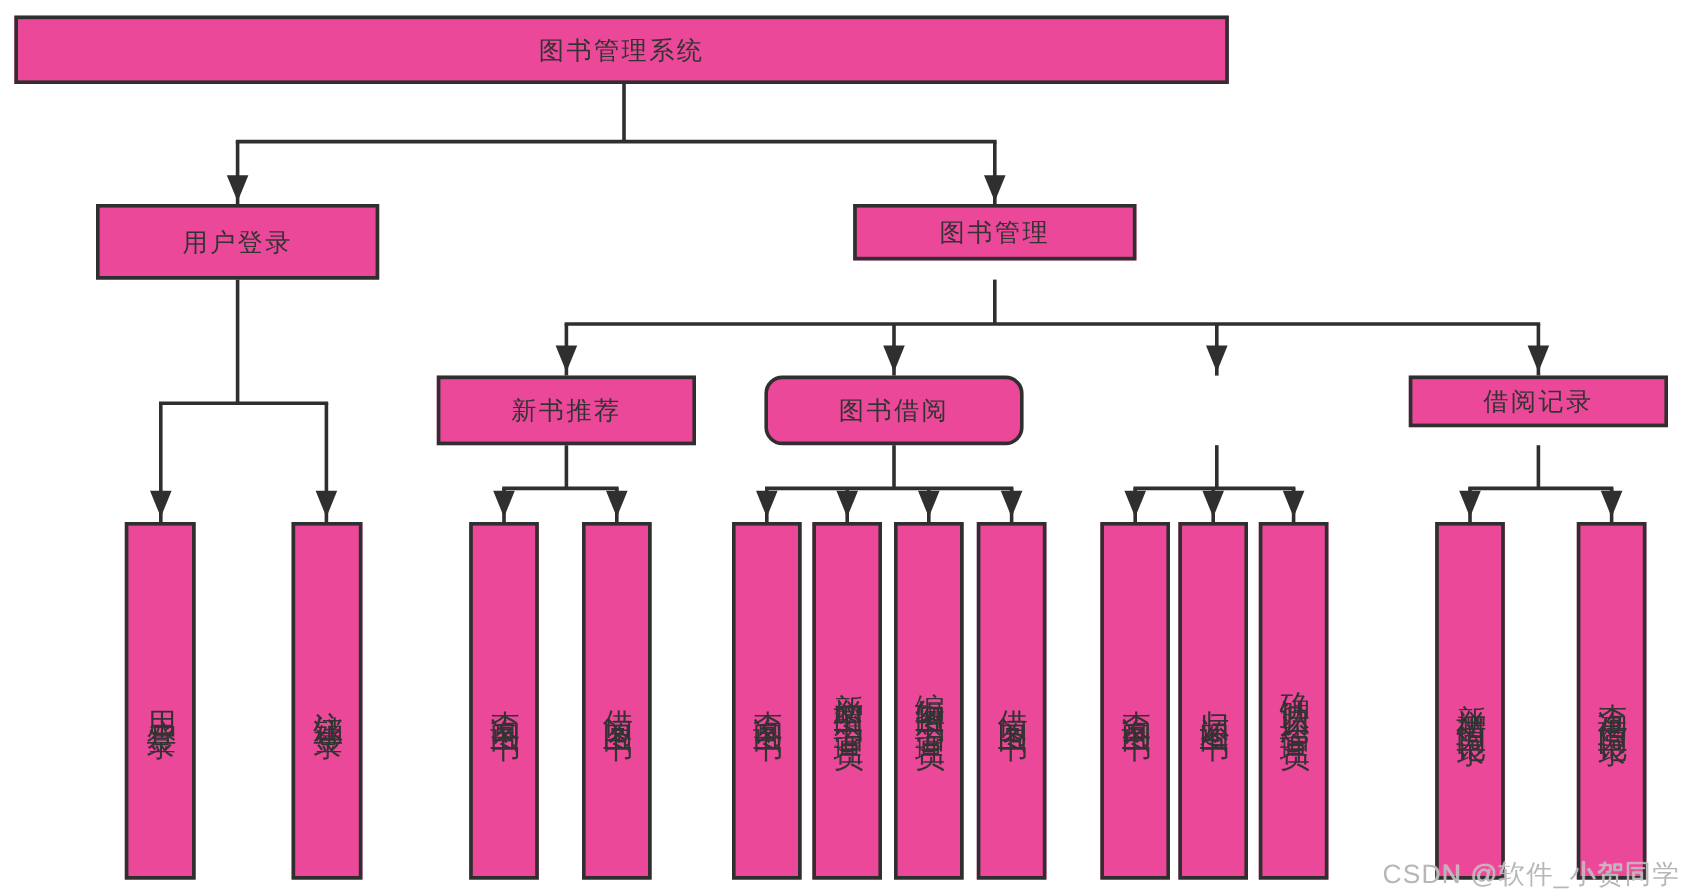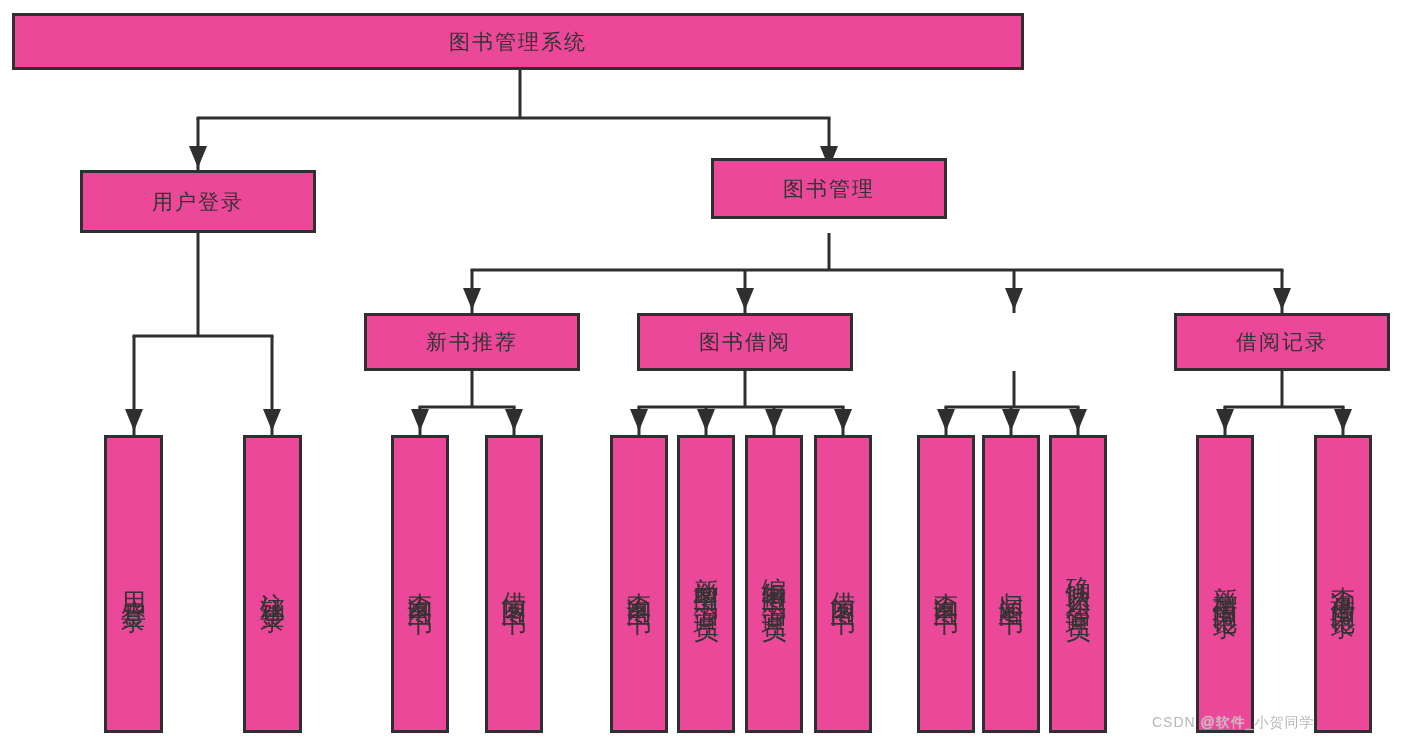--- a/index.html
+++ b/index.html
@@ -38,21 +38,21 @@
     font-size: 25px;
     letter-spacing: 6px;
     line-height: 1;
     color: #333333;
     white-space: nowrap;
   }
   .watermark {
     position: absolute;
     left: 1152px;
     top: 714px;
-    font-size: 14px;
+    font-size: 22px;
     letter-spacing: 1px;
     color: #b7b7b7;
     text-shadow: 0 0 1px #ffffff;
     white-space: nowrap;
   }
 </style>
 </head>
 <body>
 
 <div id="stage">
@@ -133,31 +133,31 @@
     </g>
   </svg>
 
   <div class="box" style="left:12px; top:13px; width:1012px; height:57px;">
     <span class="hlabel">图书管理系统</span>
   </div>
 
   <div class="box" style="left:80px; top:170px; width:236px; height:63px;">
     <span class="hlabel">用户登录</span>
   </div>
-  <div class="box" style="left:711px; top:158px; width:236px; height:61px;">
+  <div class="box" style="left:711px; top:170px; width:236px; height:47px;">
     <span class="hlabel">图书管理</span>
   </div>
 
   <div class="box" style="left:364px; top:313px; width:216px; height:58px;">
     <span class="hlabel">新书推荐</span>
   </div>
-  <div class="box" style="left:637px; top:313px; width:216px; height:58px;">
+  <div class="box" style="left:637px; top:313px; width:216px; height:58px;border-radius:15px;">
     <span class="hlabel">图书借阅</span>
   </div>
-  <div class="box" style="left:1174px; top:313px; width:216px; height:58px;">
+  <div class="box" style="left:1174px; top:313px; width:216px; height:43px;">
     <span class="hlabel">借阅记录</span>
   </div>
 
   <div class="box" style="left:104px; top:435px; width:59px; height:298px;">
     <span class="vlabel">用户登录</span>
   </div>
   <div class="box" style="left:243px; top:435px; width:59px; height:298px;">
     <span class="vlabel">注销登录</span>
   </div>
 

